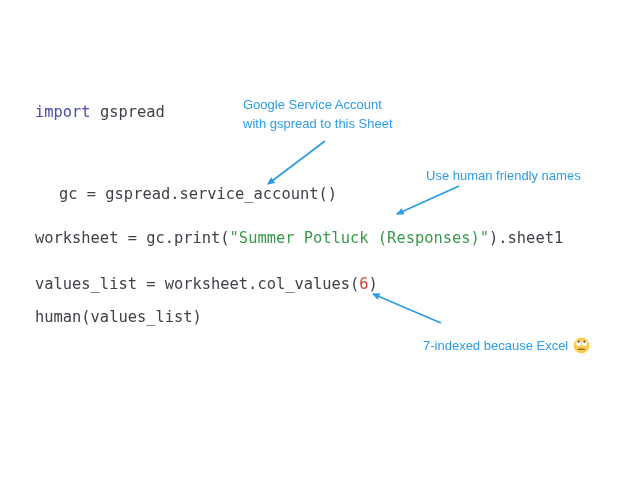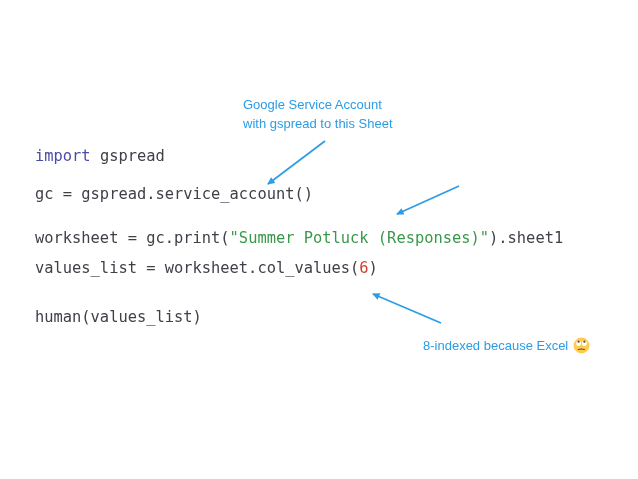--- a/index.html
+++ b/index.html
@@ -51,39 +51,42 @@
     display:inline-block;
     width:17px;height:17px;
     vertical-align:-3px;
   }
 </style>
 </head>
 <body>
 
 <div class="slide">
 
-  <div class="code-line" style="top:104px;margin-top:44px;"><span class="tok-kw">import</span><span> gspread</span></div>
+  <div class="code-line" style="top:104px;"><span class="tok-kw">import</span><span> gspread</span></div>
 
-  <div class="code-line" style="top:186px;"><span>gc = gspread.service_account()</span></div>
+  <div class="code-line" style="top:186px;margin-left:24px;"><span>gc = gspread.service_account()</span></div>
 
   <div class="code-line" style="top:230px;"><span>worksheet = gc.print(</span><span class="tok-str">"Summer Potluck (Responses)"</span><span>).sheet1</span></div>
 
-  <div class="code-line" style="top:260px;"><span>values_list = worksheet.col_values(</span><span class="tok-num">6</span><span>)</span></div>
+  <div class="code-line" style="top:276px;"><span>values_list = worksheet.col_values(</span><span class="tok-num">6</span><span>)</span></div>
 
   <div class="code-line" style="top:309px;"><span>human(values_list)</span></div>
 
   <div class="annotation" style="left:243px; top:95px;">
     <div>Google Service Account</div>
     <div>with gspread to this Sheet</div>
   </div>
 
+  <div class="annotation" style="left:426px; top:166px;">
+    <span>Use human friendly names</span>
+  </div>
 
   <div class="annotation" style="left:423px; top:336px;">
     <span class="annotation-row">
-      <span>8-indexed because Excel</span>
+      <span>7-indexed because Excel</span>
       <svg class="emoji" viewBox="0 0 18 18" aria-hidden="true">
         <circle cx="9" cy="9" r="8.4" fill="#ffcb4c"></circle>
         <ellipse cx="5.9" cy="6.6" rx="2.5" ry="3" fill="#ffffff"></ellipse>
         <ellipse cx="12.1" cy="6.6" rx="2.5" ry="3" fill="#ffffff"></ellipse>
         <circle cx="5.9" cy="4.9" r="1.2" fill="#5d4a37"></circle>
         <circle cx="12.1" cy="4.9" r="1.2" fill="#5d4a37"></circle>
         <path d="M5.6 13.2 Q 9 12.2 12.2 13.2" stroke="#5d4a37" stroke-width="1.1" fill="none" stroke-linecap="round"></path>
       </svg>
     </span>
   </div>

